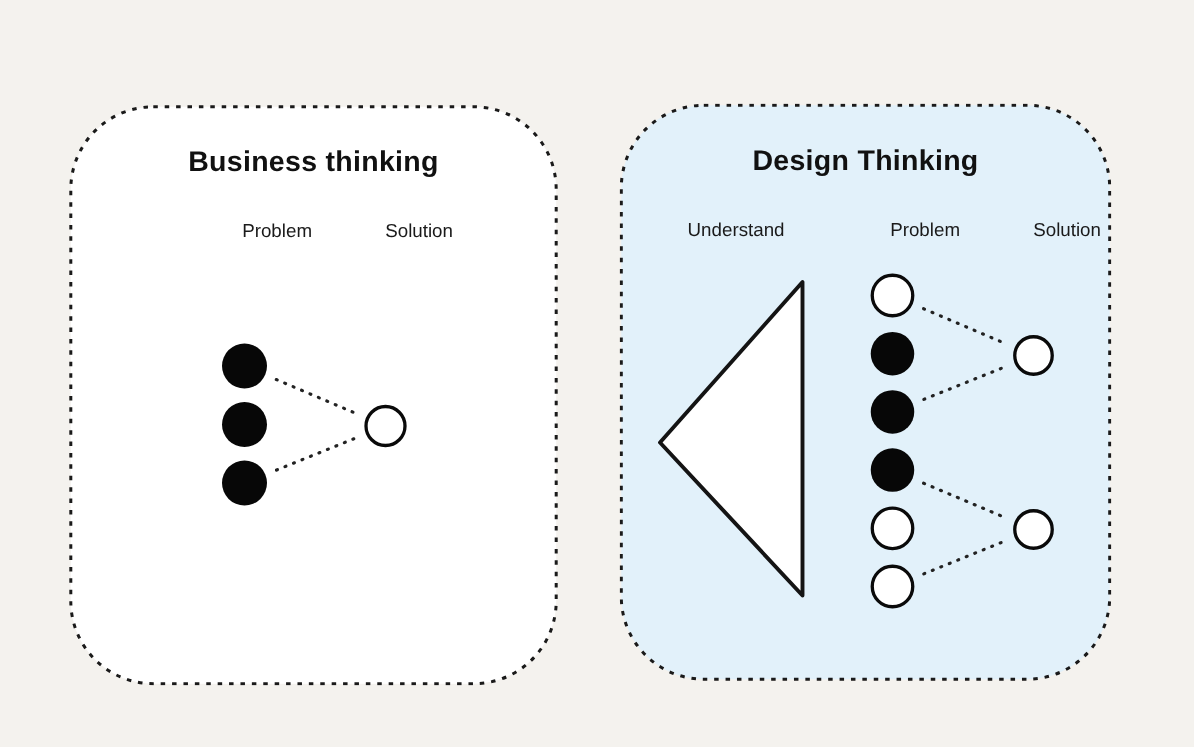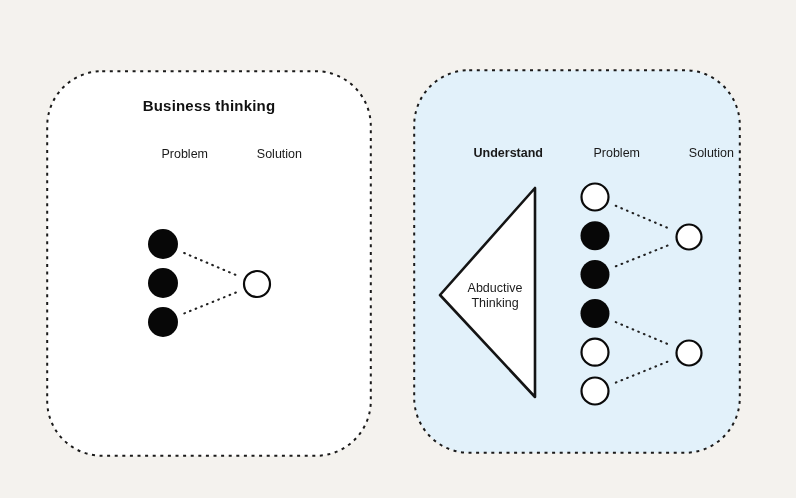--- a/index.html
+++ b/index.html
@@ -8,39 +8,39 @@
     width:796px;height:498px;
     overflow:hidden;
     font-family:"Liberation Sans", sans-serif;
     color:#111;
   }
   .panel{position:absolute;}
   .panel > svg{position:absolute;left:0;top:0;display:block;}
   .panel-title{
     position:absolute;top:27px;left:0;right:0;
     margin:0;text-align:center;
-    font-size:15px;font-weight:700;line-height:1.25;
+    font-size:19px;font-weight:700;line-height:1.25;
     letter-spacing:.2px;
   }
   .col-label{
     position:absolute;top:77px;width:90px;
     text-align:right;font-size:12.5px;line-height:1.2;
     color:#1a1a1a;
   }
   .tri-label{
     position:absolute;left:37px;top:212px;width:90px;
     text-align:center;font-size:12.5px;line-height:15px;
     color:#1a1a1a;
   }
   
   .panel-business{left:46px;top:70px;width:326px;height:387px;}
   .panel-design{left:413px;top:69px;width:328px;height:385px;}
   .panel-business .label-0{left:72px;}
   .panel-business .label-1{left:166px;}
-  .panel-design .label-0{left:40px;font-weight:bold;}
+  .panel-design .label-0{left:20px;}
   .panel-design .label-1{left:137px;}
   .panel-design .label-2{left:231px;}
 </style>
 </head>
 <body>
 
 <div class="stage" style="background: rgb(244, 242, 238);">
 
   <section class="panel panel-business">
     <svg width="326" height="387" viewBox="0 0 326 387">
@@ -67,22 +67,19 @@
         <line x1="202.85997647834347" y1="313.56724355130797" x2="256.0671335873607" y2="292.0579672731946" stroke="#222222" stroke-width="2.1" stroke-linecap="round" stroke-dasharray="0.7 5.4"></line>
         <circle cx="182" cy="128" r="13.5" fill="#ffffff" stroke="#0a0a0a" stroke-width="2.2"></circle>
         <circle cx="182" cy="166.8" r="14.5" fill="#070707"></circle>
         <circle cx="182" cy="205.6" r="14.5" fill="#070707"></circle>
         <circle cx="182" cy="244.39999999999998" r="14.5" fill="#070707"></circle>
         <circle cx="182" cy="283.2" r="13.5" fill="#ffffff" stroke="#0a0a0a" stroke-width="2.2"></circle>
         <circle cx="182" cy="322" r="13.5" fill="#ffffff" stroke="#0a0a0a" stroke-width="2.2"></circle>
         <circle cx="276" cy="168" r="12.5" fill="#ffffff" stroke="#0a0a0a" stroke-width="2.2"></circle>
         <circle cx="276" cy="284" r="12.5" fill="#ffffff" stroke="#0a0a0a" stroke-width="2.2"></circle>
       </svg>
+    <h2 class="panel-title">Design Thinking</h2>
     <div class="col-label label-0">Understand</div>
     <div class="col-label label-1">Problem</div>
     <div class="col-label label-2">Solution</div>
-    <div class="tri-label">
-      <div>Abductive</div>
-      <div>Thinking</div>
-    </div>
   </section>
 
 </div>
 
 </body></html>

